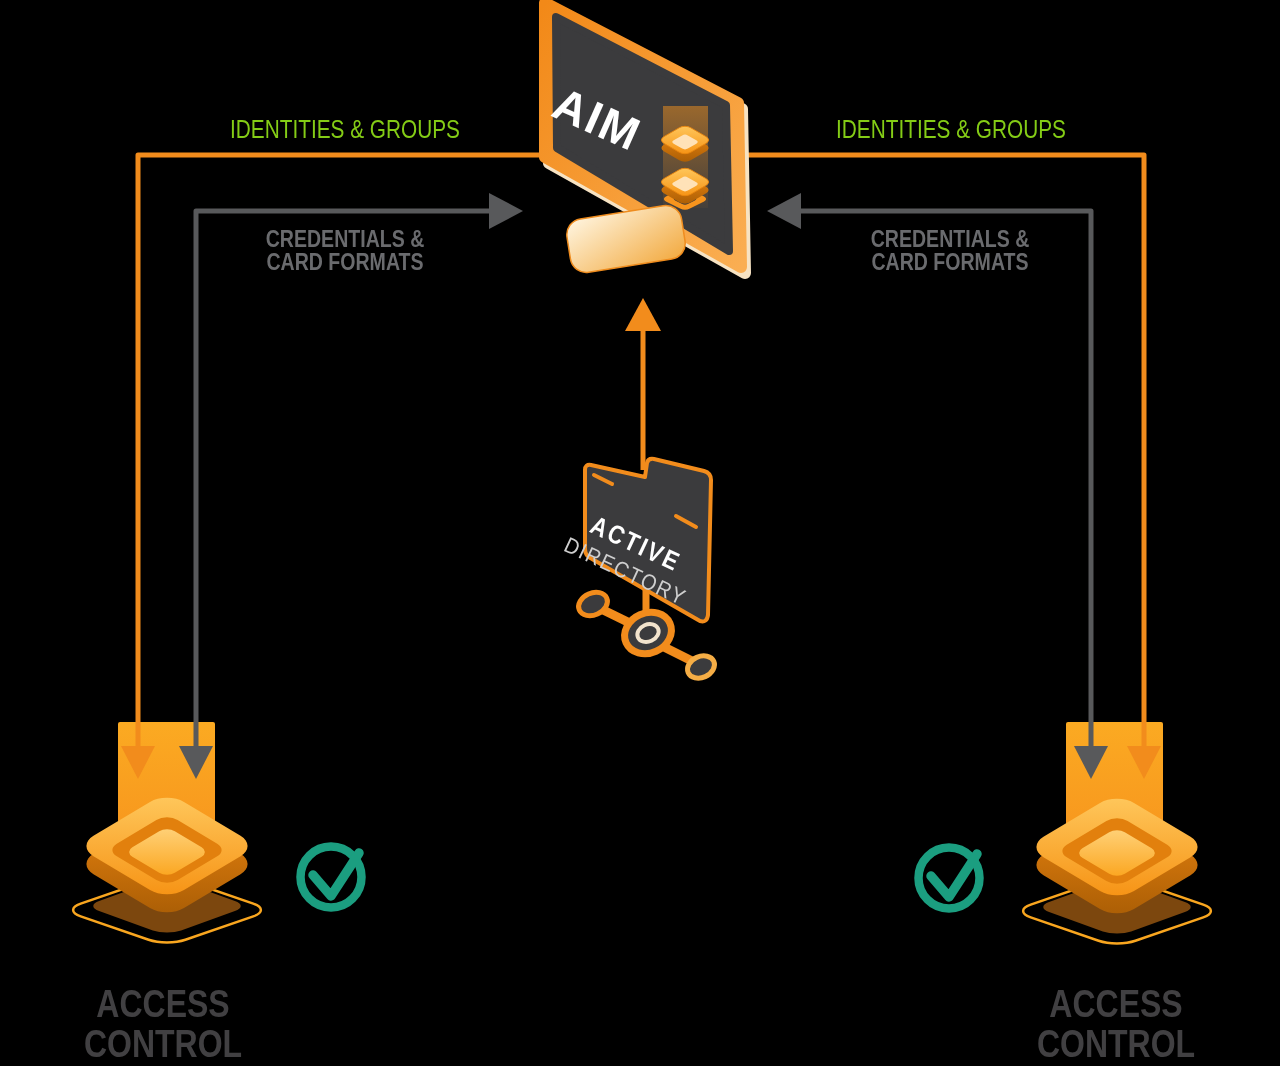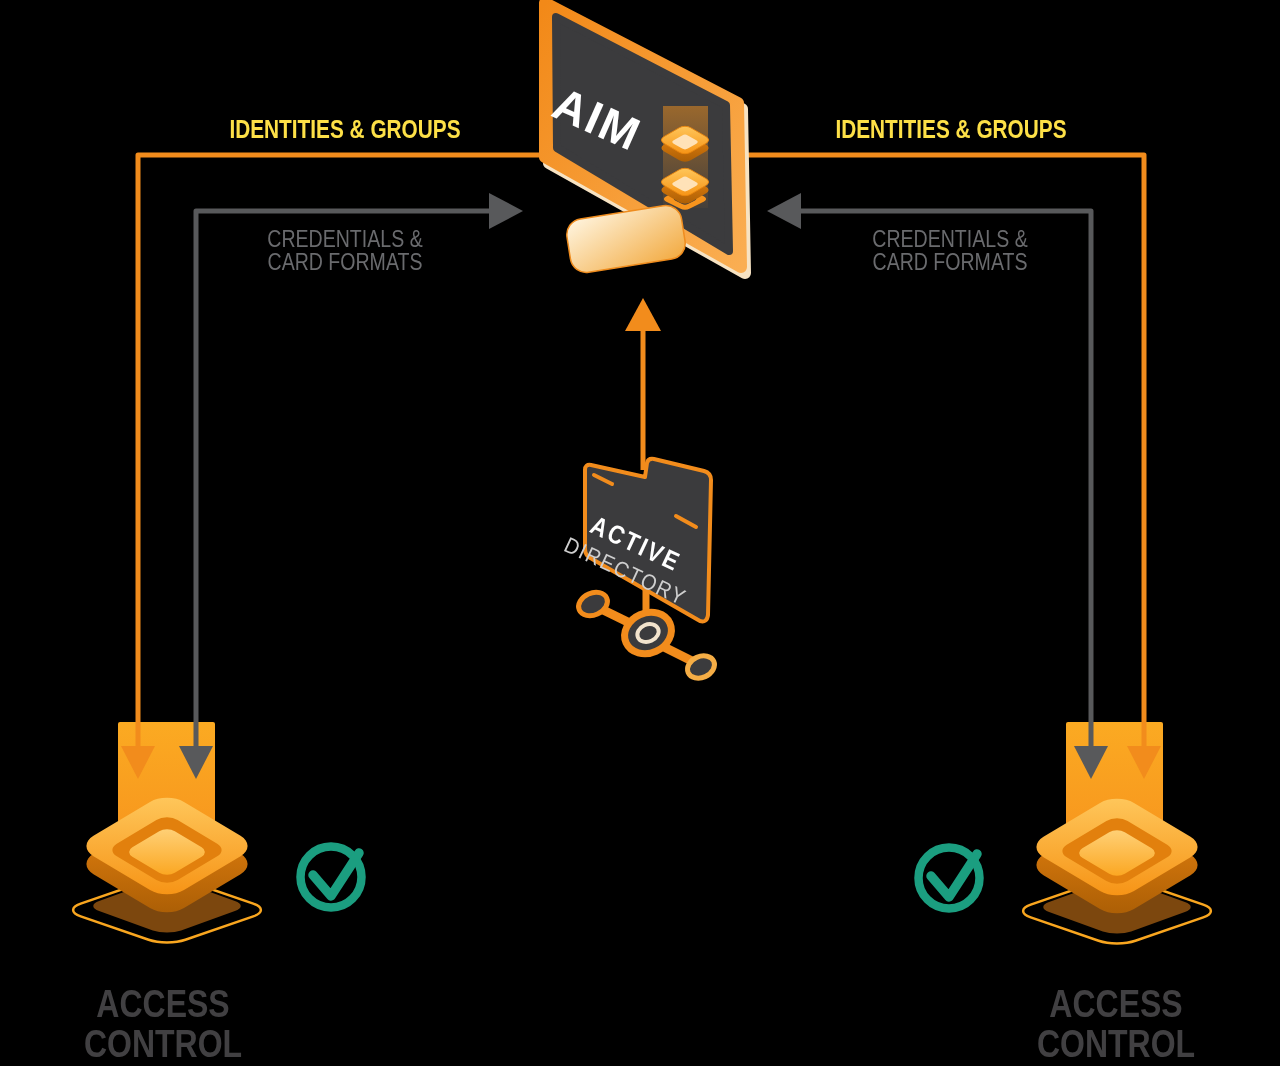--- a/index.html
+++ b/index.html
@@ -3,25 +3,25 @@
 <meta charset="utf-8">
 <style>
   html,body{margin:0;padding:0;background:#000;}
   .stage{position:relative;width:1280px;height:1066px;background:#000;overflow:hidden;
          font-family:"Liberation Sans",sans-serif;}
   svg.art{position:absolute;left:0;top:0;}
   .lbl{position:absolute;text-align:center;}
   .lbl span{display:block;}
   .lbl .l1,.lbl .l2{display:block;}
 
-  #id-left,#id-right{width:300px;top:114px;color:#fde047;font-weight:bold;font-size:26px;}
+  #id-left,#id-right{width:300px;top:114px;color:#84cc16;font-weight:normal;font-size:26px;}
   #id-left{left:195px;} #id-right{left:801px;}
   #id-left span,#id-right span{transform:scaleX(.8);}
 
-  #cred-left,#cred-right{width:300px;top:228px;color:#6A6B6E;font-weight:normal;
+  #cred-left,#cred-right{width:300px;top:228px;color:#6A6B6E;font-weight:bold;
                          font-size:23px;line-height:23px;}
   #cred-left{left:195px;} #cred-right{left:800px;}
   #cred-left .l1,#cred-left .l2,#cred-right .l1,#cred-right .l2{transform:scaleX(.85);}
 
   #aim{left:558px;top:72px;width:110px;color:#FFFFFF;font-weight:bold;font-size:46px;
        letter-spacing:2px;transform:rotate(24deg);transform-origin:0 0;}
 
   #ad{left:578px;top:500px;width:142px;transform:rotate(25deg);transform-origin:0 0;}
   #ad .l1{color:#FFFFFF;font-weight:bold;font-size:26px;letter-spacing:3px;transform:scaleX(.85);}
   #ad .l2{color:#CFCFCF;font-size:22px;letter-spacing:2px;margin-top:1px;transform:scaleX(.9);}

